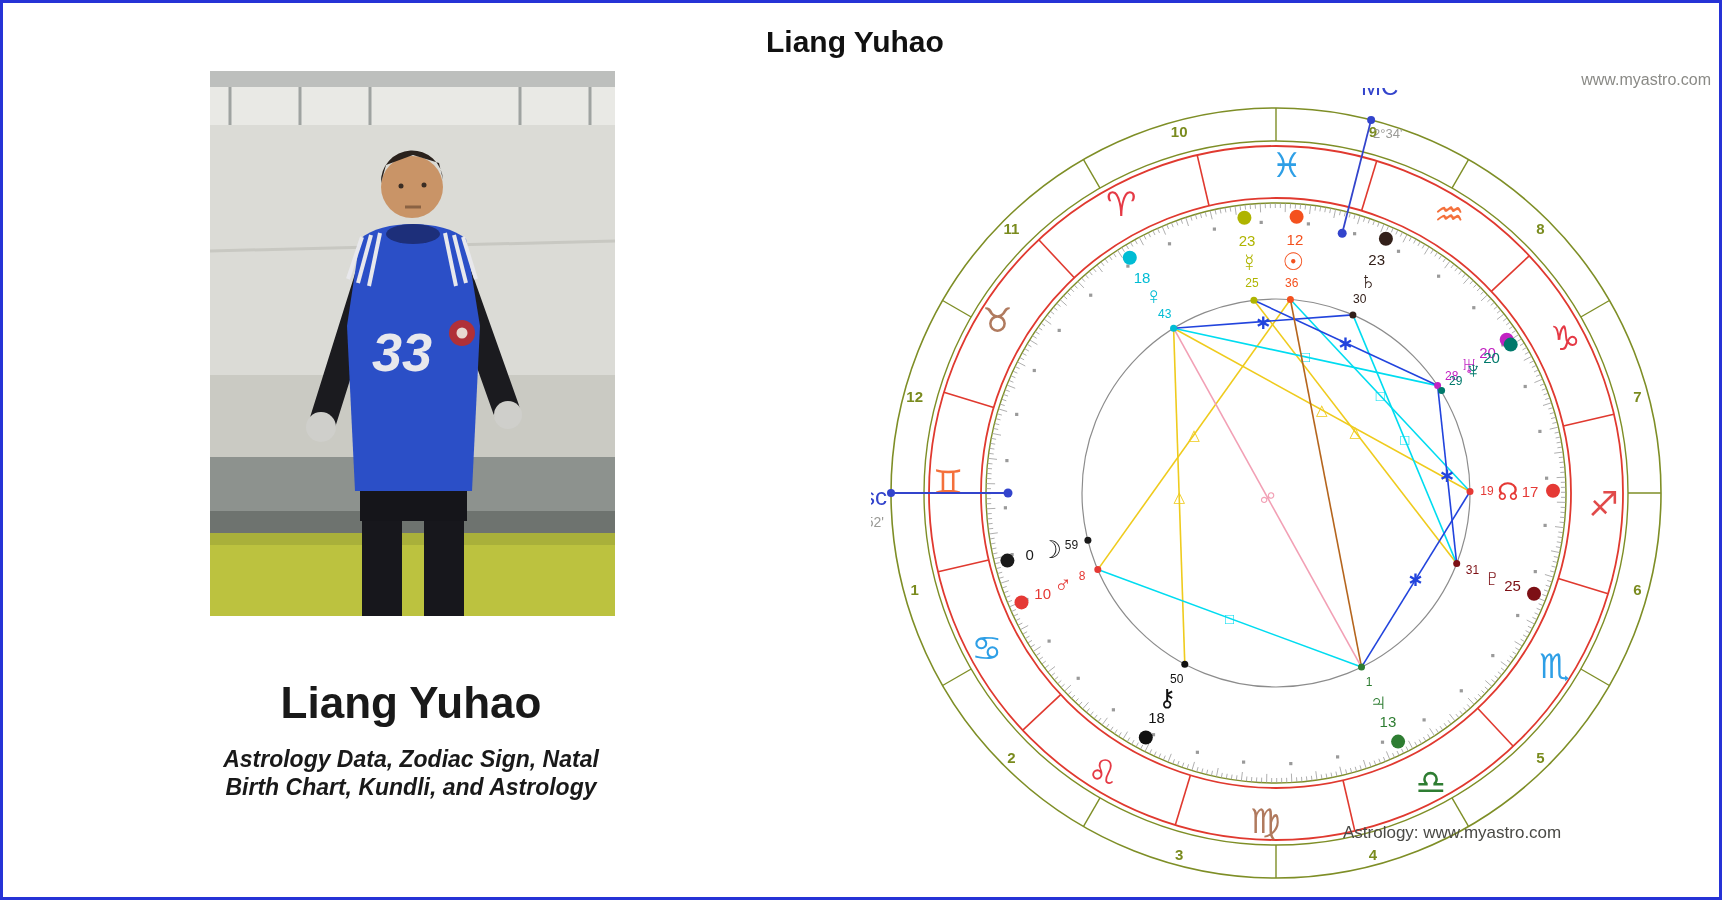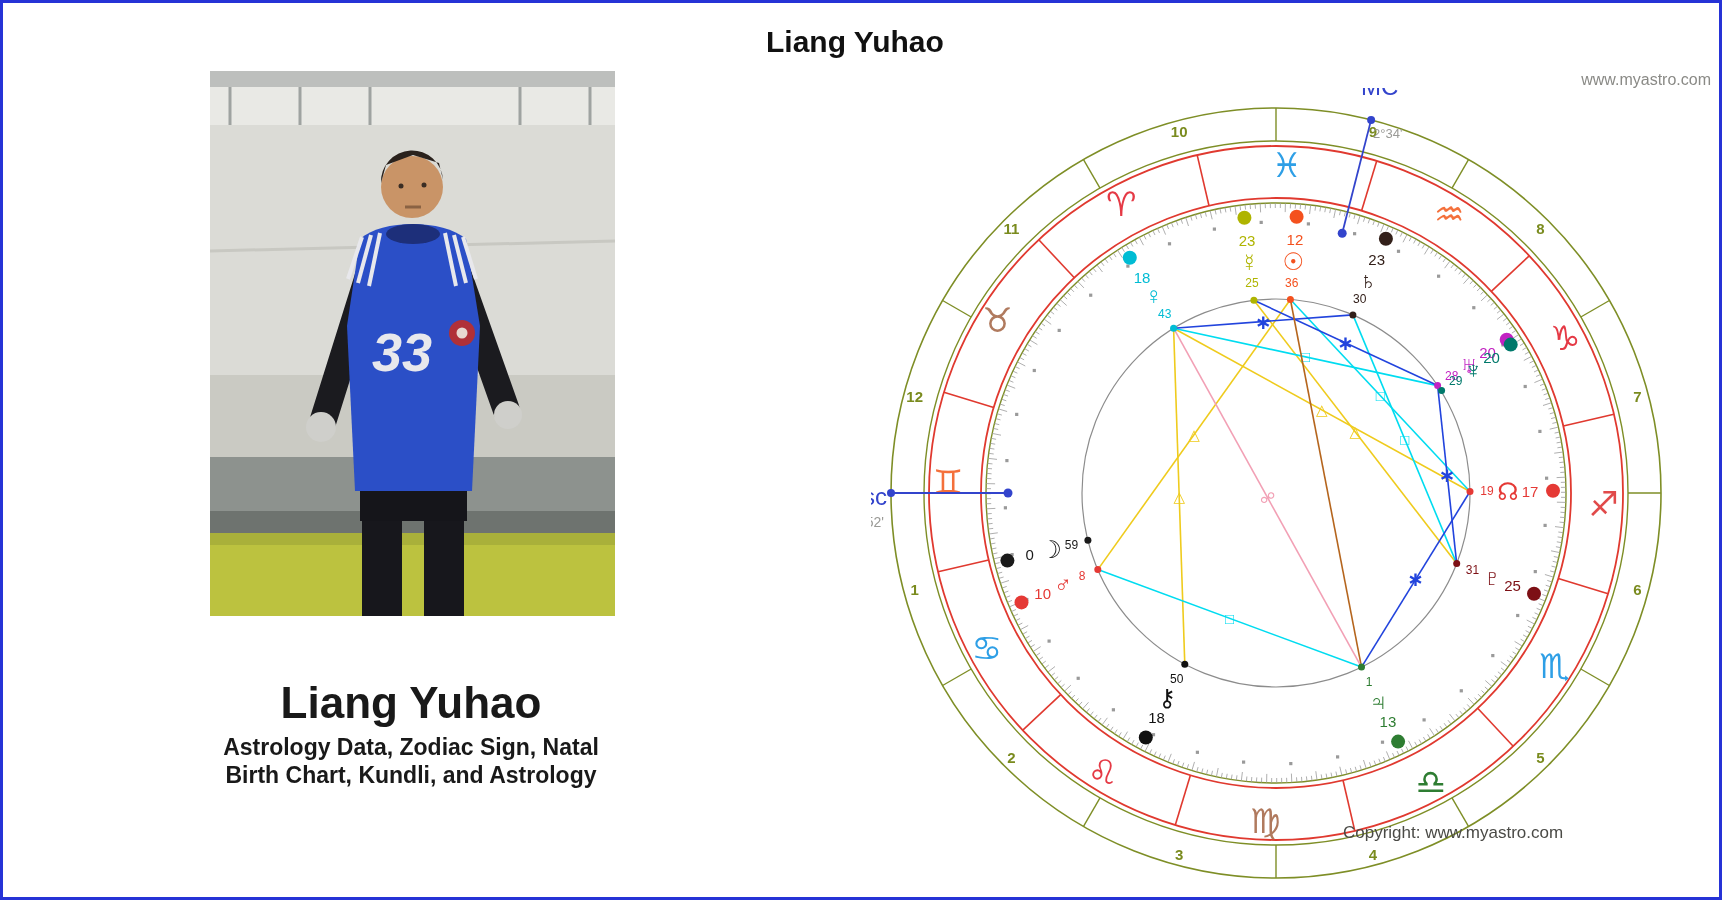--- a/index.html
+++ b/index.html
@@ -6,21 +6,21 @@
   #page{position:relative;width:1722px;height:900px;background:#ffffff;
         border:3px solid #2633D6;box-sizing:border-box;overflow:hidden;
         font-family:"Liberation Sans","DejaVu Sans",sans-serif;}
   .abs{position:absolute;}
   #chart-title{left:763px;top:22px;font-size:30px;font-weight:700;color:#111;}
   #logo{left:1540px;top:8px;width:180px;height:60px;}
   #logo-url{left:1548px;top:68px;width:160px;text-align:right;font-size:16px;color:#8a8a86;}
   #photo{left:207px;top:68px;width:405px;height:569px;}
   #profile-text{left:178px;top:676px;width:460px;text-align:center;color:#191919;}
   #profile-name{font-size:44px;font-weight:700;line-height:1.1;}
-  #profile-sub{font-size:23px;font-weight:700;margin-top:6px;line-height:1.22;}
+  #profile-sub{font-size:23px;font-weight:700;margin-top:18px;line-height:1.22;font-style:italic;}
   #copyright{left:1340px;top:820px;font-size:17px;color:#4a4a46;}
   #natal-chart{left:868px;top:85px;width:810px;height:812px;}
   text{font-family:"Liberation Sans","DejaVu Sans",sans-serif;}
 </style>
 </head>
 <body>
 
 <div id="page">
 
   <div class="abs" id="chart-title">Liang Yuhao</div>
@@ -685,15 +685,15 @@
         <g>
           <line x1="1365.1" y1="113.9" x2="1336.2" y2="227.3" stroke="#3344CC" stroke-width="1.8"></line>
           <circle cx="1365.1" cy="113.9" r="4" fill="#3344CC"></circle>
           <circle cx="1336.2" cy="227.3" r="4.5" fill="#3344CC"></circle>
           <text x="1373.7" y="80.0" font-size="24" fill="#3344CC" text-anchor="middle" dominant-baseline="central">MC</text>
           <text x="1381.7" y="127.0" font-size="13" fill="#9A9A96" text-anchor="middle" dominant-baseline="central">2°34'</text>
         </g>
       </svg>
   </div>
 
-  <div class="abs" id="copyright">Copyright: www.myastro.com</div>
+  <div class="abs" id="copyright">Astrology: www.myastro.com</div>
 
 </div>
 
 </body></html>

